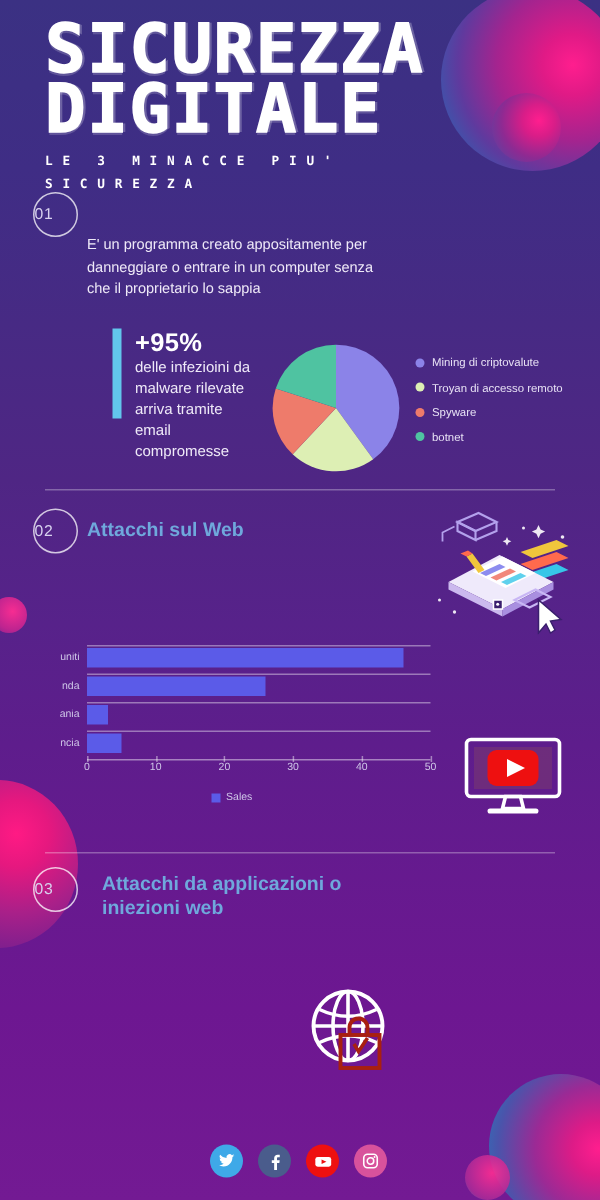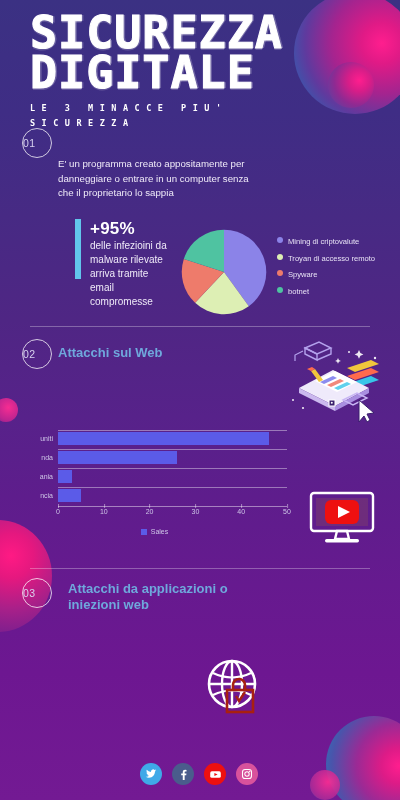--- a/index.html
+++ b/index.html
@@ -104,21 +104,21 @@
 
   
   .stat { position:absolute; display:flex; }
   .stat-bar { width:6px; background:#62c6ec; flex:none; margin-right:9px; }
   .stat-num { color:#ffffff; font-size:17px; font-weight:bold; line-height:19px; letter-spacing:.2px; }
   .stat-txt { color:#efeaf8; font-size:10px; line-height:14px; margin-top:1px; }
 
   
   .pie-wrap { position:absolute; }
   .legend { position:absolute; }
-  .legend-row { display:flex; align-items:flex-start; margin-bottom:7.5px;padding-left:16px; }
+  .legend-row { display:flex; align-items:center; margin-bottom:7.5px;padding-left:16px; }
   .legend-dot { width:6px; height:6px; border-radius:50%; margin-right:5px; flex:none; }
   .legend-label { color:#e8e2f5; font-size:7.6px; white-space:nowrap; }
 
   
   .barchart { position:absolute; }
   .bc-rows { position:relative; }
   .bc-row { display:flex; align-items:center; height:17px; margin-bottom:2px; }
   .bc-label {
     width:36px; text-align:right; padding-right:5px;
     color:#cfc6e8; font-size:7px; overflow:hidden; white-space:nowrap;

